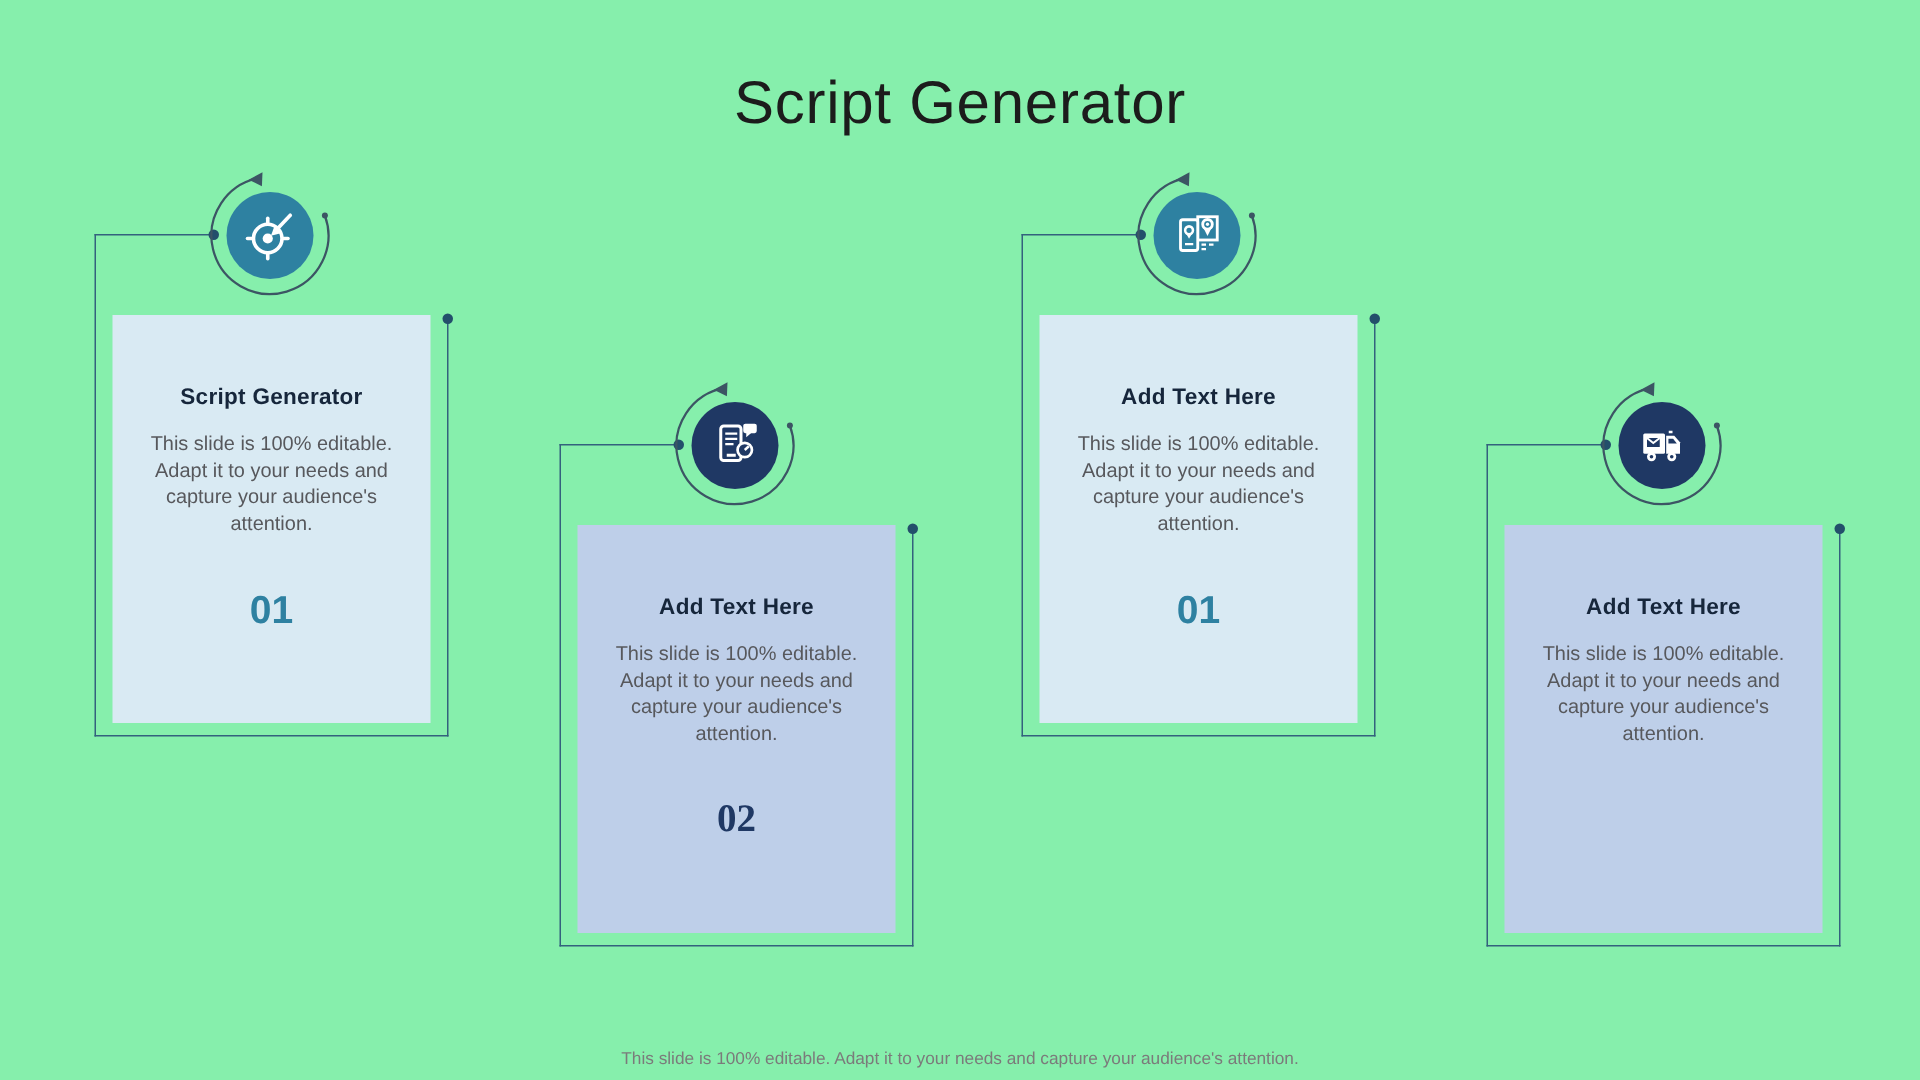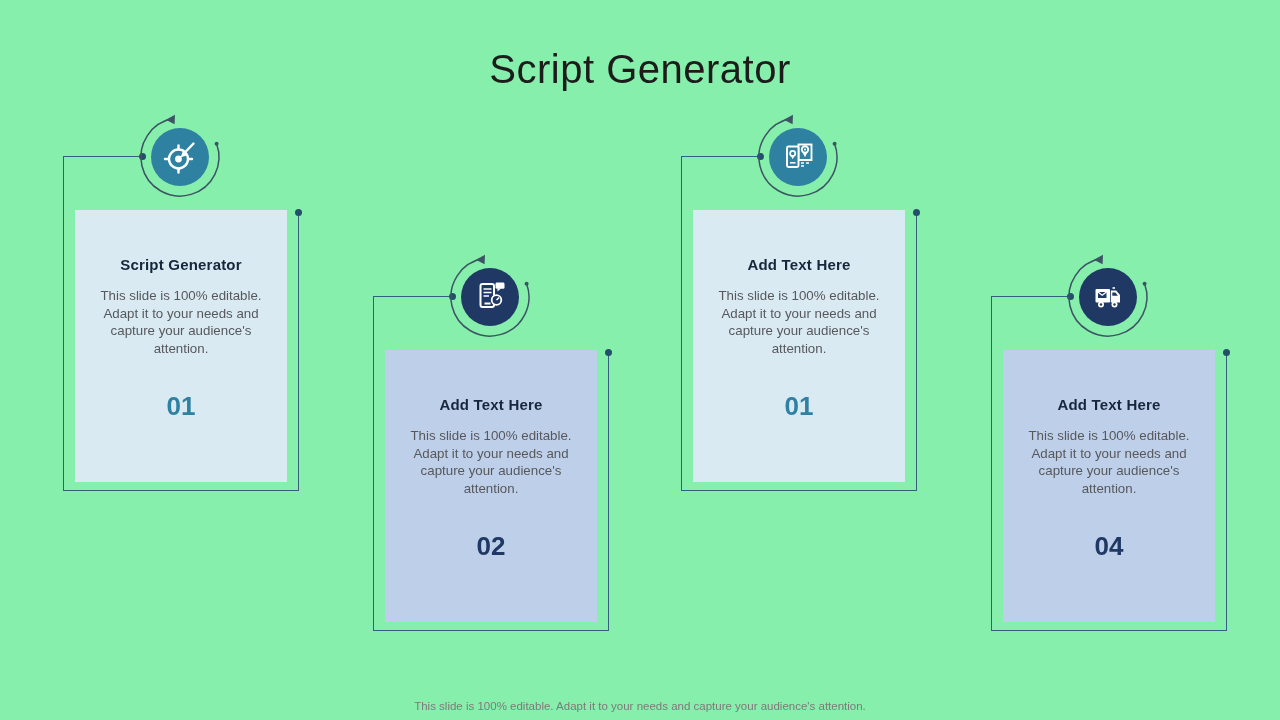--- a/index.html
+++ b/index.html
@@ -36,21 +36,21 @@
   .icon-circle.navy .bgfill{fill:var(--navy);}
 
   .card{position:absolute;left:12px;top:100px;width:212px;height:272px;box-sizing:border-box;
         text-align:center;padding:46px 14px 0;}
   .card-light{background:var(--card-light);}
   .card-lav{background:var(--card-lavender);}
   .card h3{margin:0;font-size:15px;font-weight:bold;color:var(--card-title-text);letter-spacing:0.2px;}
   .card p{width:166px;margin:14px auto 0;font-size:13.3px;line-height:17.6px;color:var(--body-text);}
   .num{margin-top:34px;font-size:26px;font-weight:bold;}
   .num-teal{color:var(--teal);}
-  .num-navy{color:var(--navy);}
+  .num-navy{color:var(--navy);font-family:Liberation Serif, serif;}
 
   .footer{position:absolute;left:0;top:700px;width:100%;text-align:center;
           font-size:11.5px;color:var(--footer-text);}
 </style>
 </head>
 <body>
 
 <div class="slide">
 
   <h1 class="page-title">Script Generator</h1>
@@ -188,19 +188,18 @@
           <circle cx="13" cy="27.5" r="3" fill="#fff"></circle>
           <circle cx="13" cy="27.5" r="1.2" class="bgfill"></circle>
           <circle cx="26.5" cy="27.5" r="3" fill="#fff"></circle>
           <circle cx="26.5" cy="27.5" r="1.2" class="bgfill"></circle>
         </svg>
       </div>
     </div>
     <div class="card card-lav">
       <h3>Add Text Here</h3>
       <p>This slide is 100% editable. Adapt it to your needs and capture your audience's attention.</p>
-      <div class="num num-navy">04</div>
     </div>
   </div>
 
   <div class="footer">This slide is 100% editable. Adapt it to your needs and capture your audience's attention.</div>
 
 </div>
 
 </body></html>

